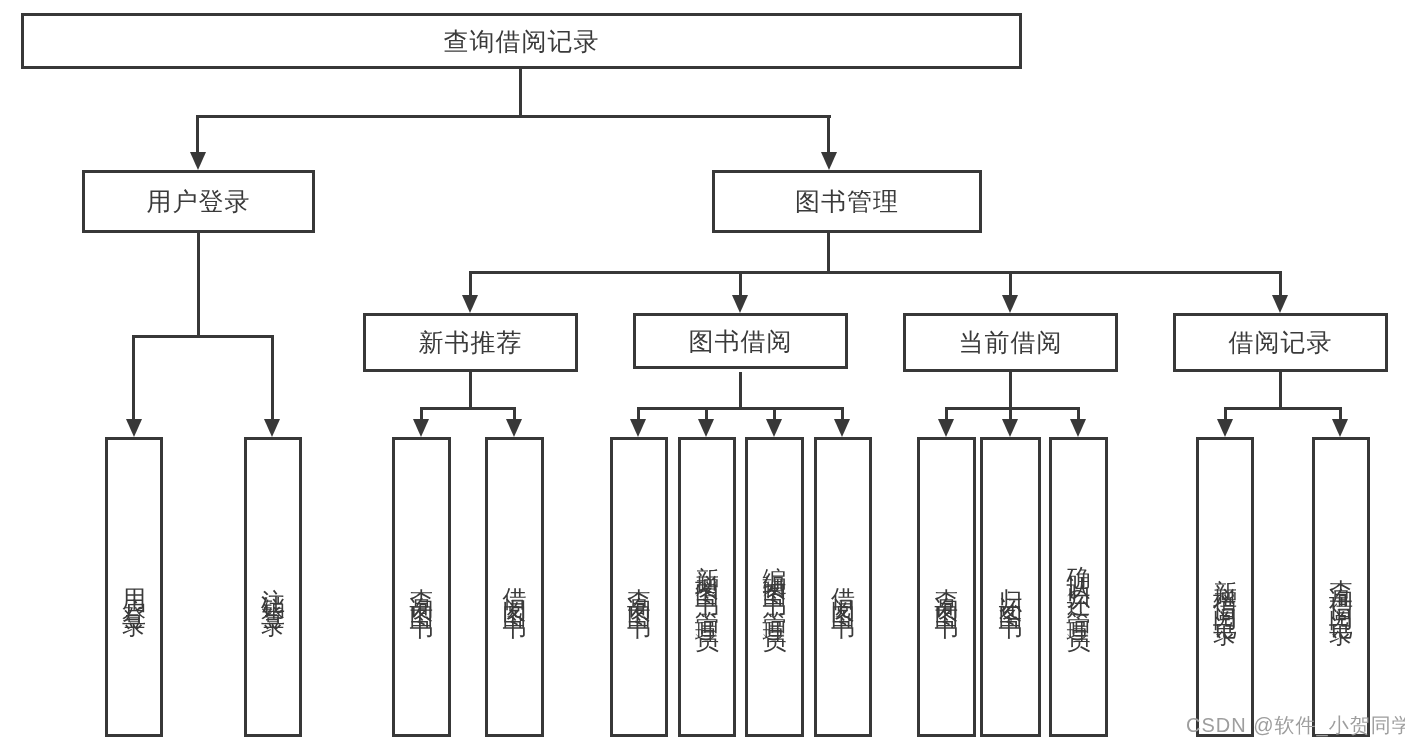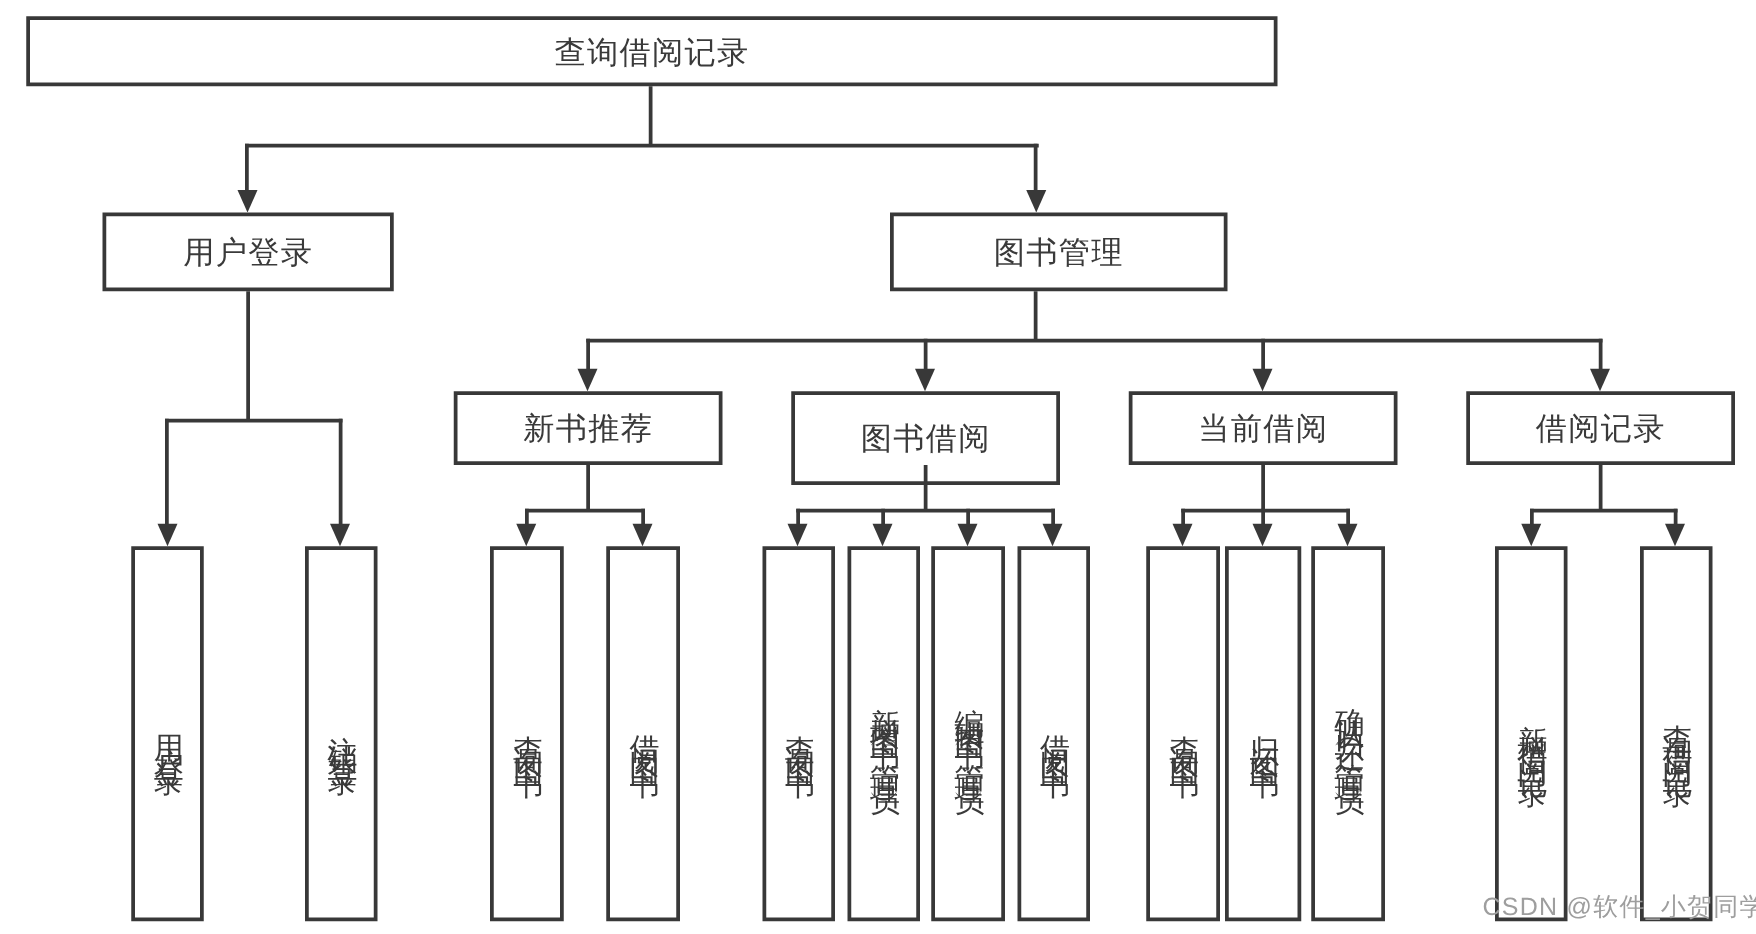--- a/index.html
+++ b/index.html
@@ -86,21 +86,21 @@
   <div class="line" style="left:739px;top:271px;width:3px;height:26px;"></div>
   <div class="arrow" style="left:732px;top:295px;"></div>
   <div class="line" style="left:1009px;top:271px;width:3px;height:26px;"></div>
   <div class="arrow" style="left:1002px;top:295px;"></div>
   <div class="line" style="left:1279px;top:271px;width:3px;height:26px;"></div>
   <div class="arrow" style="left:1272px;top:295px;"></div>
 
   <div class="box" style="left:363px;top:313px;width:215px;height:59px;">
     <span class="hlabel">新书推荐</span>
   </div>
-  <div class="box" style="left:633px;top:313px;width:215px;height:75px;">
+  <div class="box" style="left:633px;top:313px;width:215px;height:56px;">
     <span class="hlabel">图书借阅</span>
   </div>
   <div class="box" style="left:903px;top:313px;width:215px;height:59px;">
     <span class="hlabel">当前借阅</span>
   </div>
   <div class="box" style="left:1173px;top:313px;width:215px;height:59px;">
     <span class="hlabel">借阅记录</span>
   </div>
 
   <div class="line" style="left:469px;top:372px;width:3px;height:37px;"></div>

